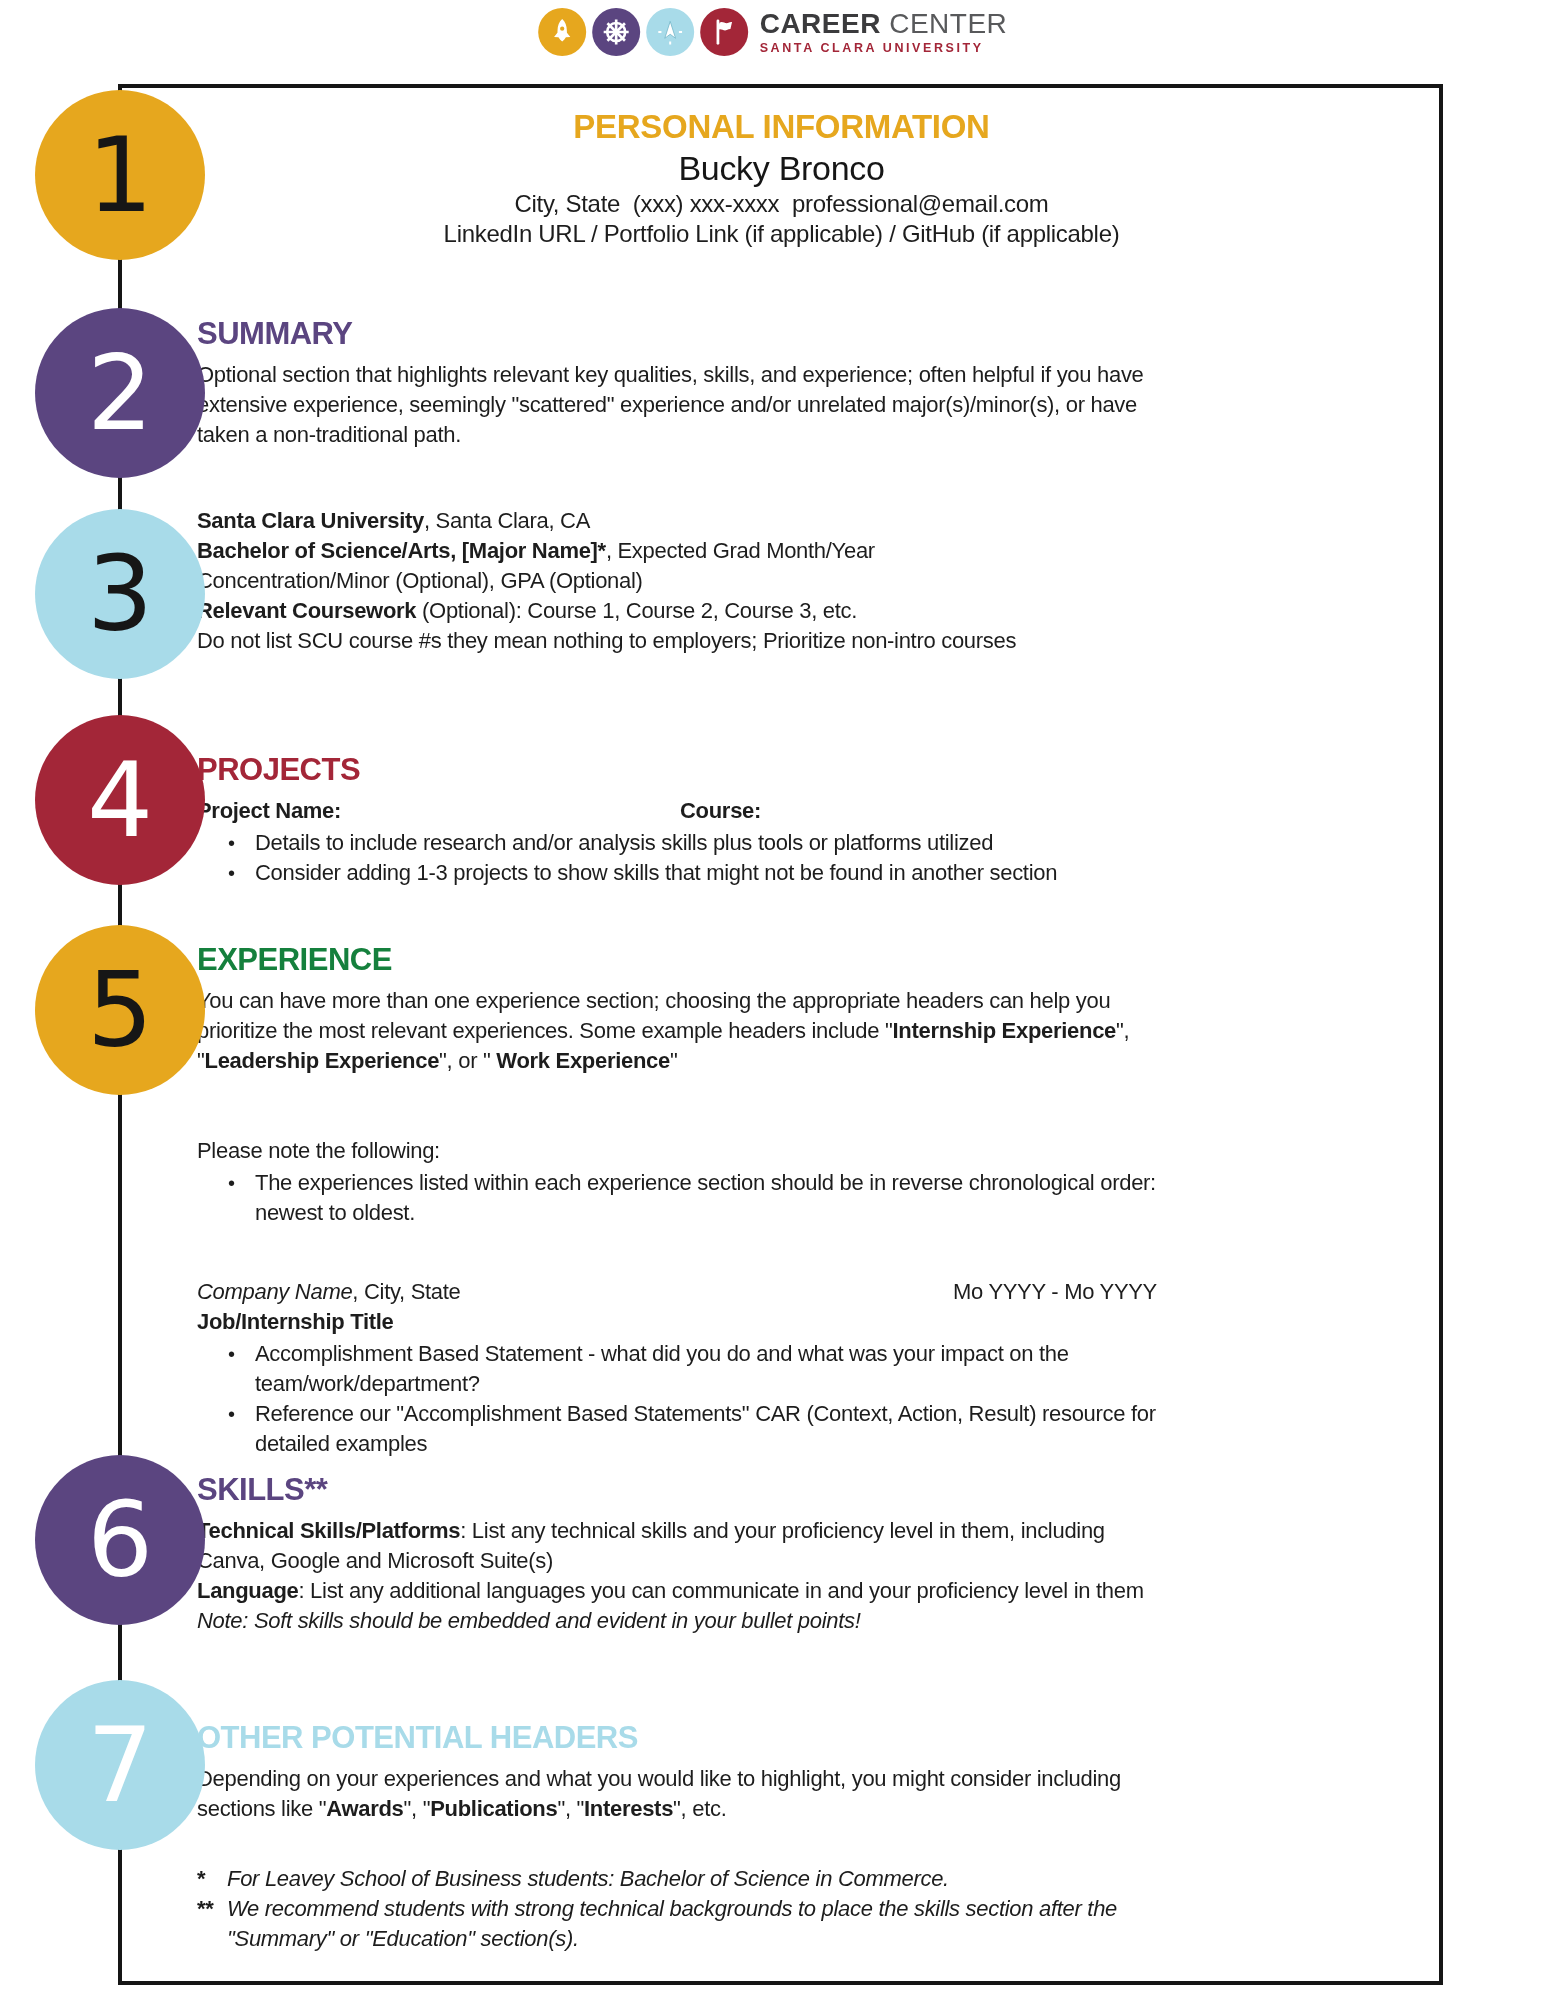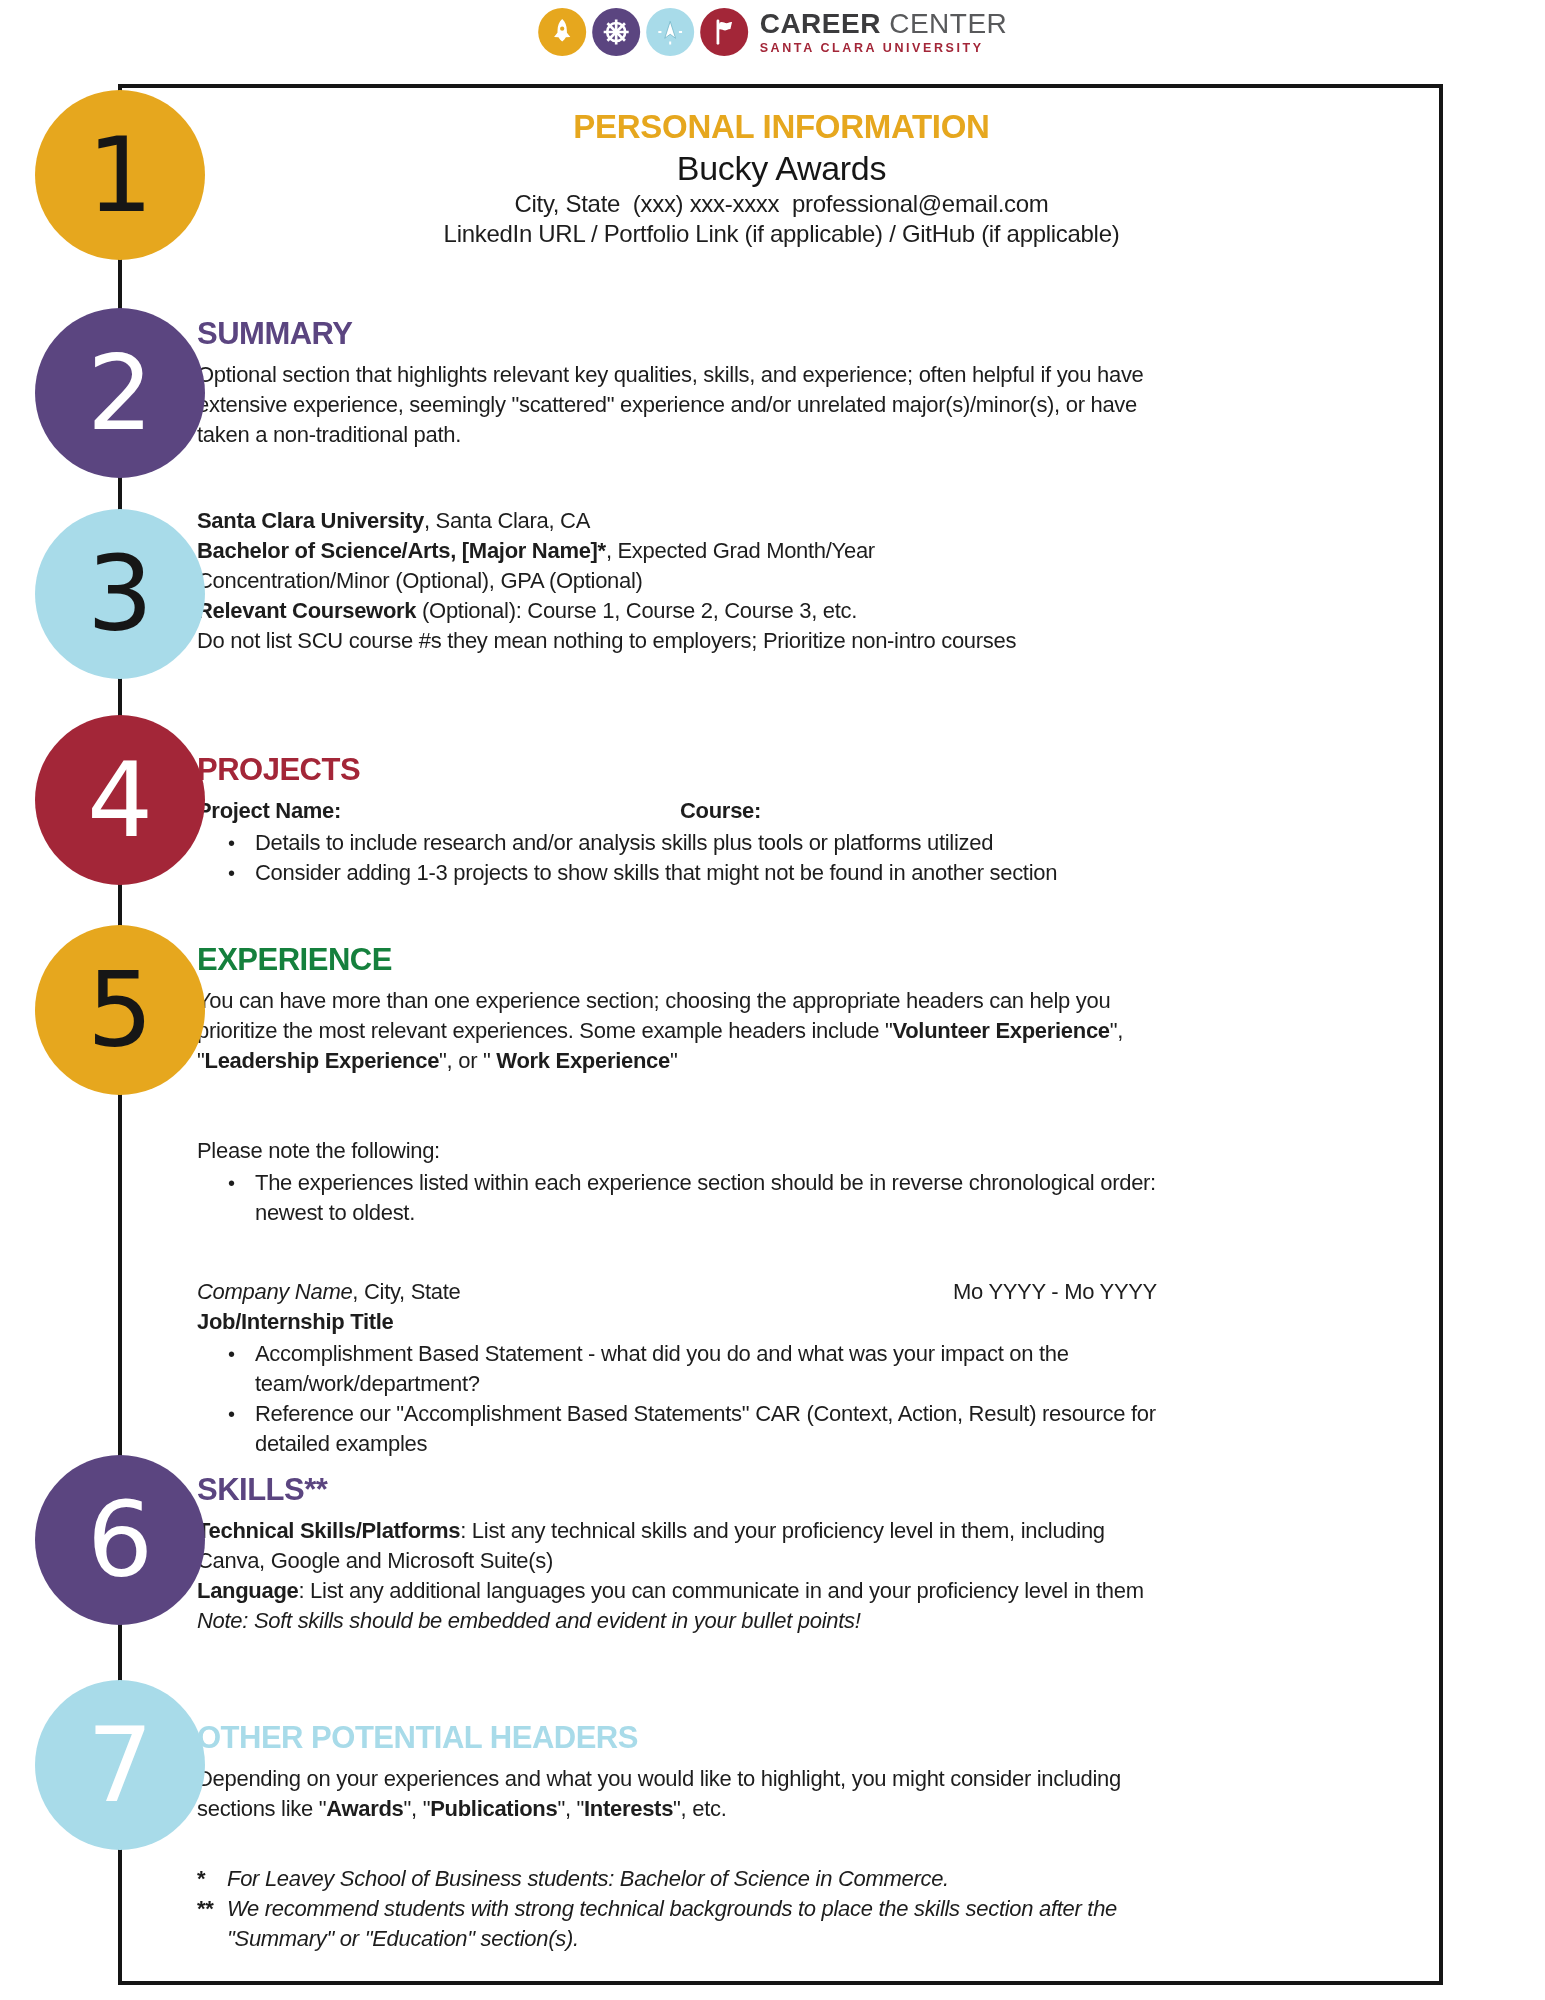--- a/index.html
+++ b/index.html
@@ -143,21 +143,21 @@
     </div>
   <div class="circle c6 bg-purple num-light">
       <span>6</span>
     </div>
   <div class="circle c7 bg-blue num-light">
       <span>7</span>
     </div>
 
   <section class="sec-personal">
     <div class="p-heading">PERSONAL INFORMATION</div>
-    <div class="p-name">Bucky Awards</div>
+    <div class="p-name">Bucky Bronco</div>
     <div class="p-contact">City, State  (xxx) xxx-xxxx  professional@email.com</div>
     <div class="p-links">LinkedIn URL / Portfolio Link (if applicable) / GitHub (if applicable)</div>
   </section>
 
   <section class="sec sec-summary">
     <h2 class="t-purple">SUMMARY</h2>
     <p>Optional section that highlights relevant key qualities, skills, and experience; often helpful if you have extensive experience, seemingly "scattered" experience and/or unrelated major(s)/minor(s), or have taken a non-traditional path.</p>
   </section>
 
   <section class="sec sec-education">
@@ -181,21 +181,21 @@
         </div>
       <div class="bullet">
           <span class="b-dot">•</span>
           <span class="b-text">Consider adding 1-3 projects to show skills that might not be found in another section</span>
         </div>
     </div>
   </section>
 
   <section class="sec sec-experience">
     <h2 class="t-gold">EXPERIENCE</h2>
-    <p><span>You can have more than one experience section; choosing the appropriate headers can help you prioritize the most relevant experiences. Some example headers include "</span><b>Volunteer Experience</b><span>", "</span><b>Leadership Experience</b><span>", or " </span><b>Work Experience</b><span>"</span></p>
+    <p><span>You can have more than one experience section; choosing the appropriate headers can help you prioritize the most relevant experiences. Some example headers include "</span><b>Internship Experience</b><span>", "</span><b>Leadership Experience</b><span>", or " </span><b>Work Experience</b><span>"</span></p>
     <div class="note-label">Please note the following:</div>
     <div class="bullets">
       <div class="bullet">
           <span class="b-dot">•</span>
           <span class="b-text">The experiences listed within each experience section should be in reverse chronological order: newest to oldest.</span>
         </div>
     </div>
     <div class="company-row">
       <span><span class="it">Company Name</span><span>, City, State</span></span>
       <span>Mo YYYY - Mo YYYY</span>

